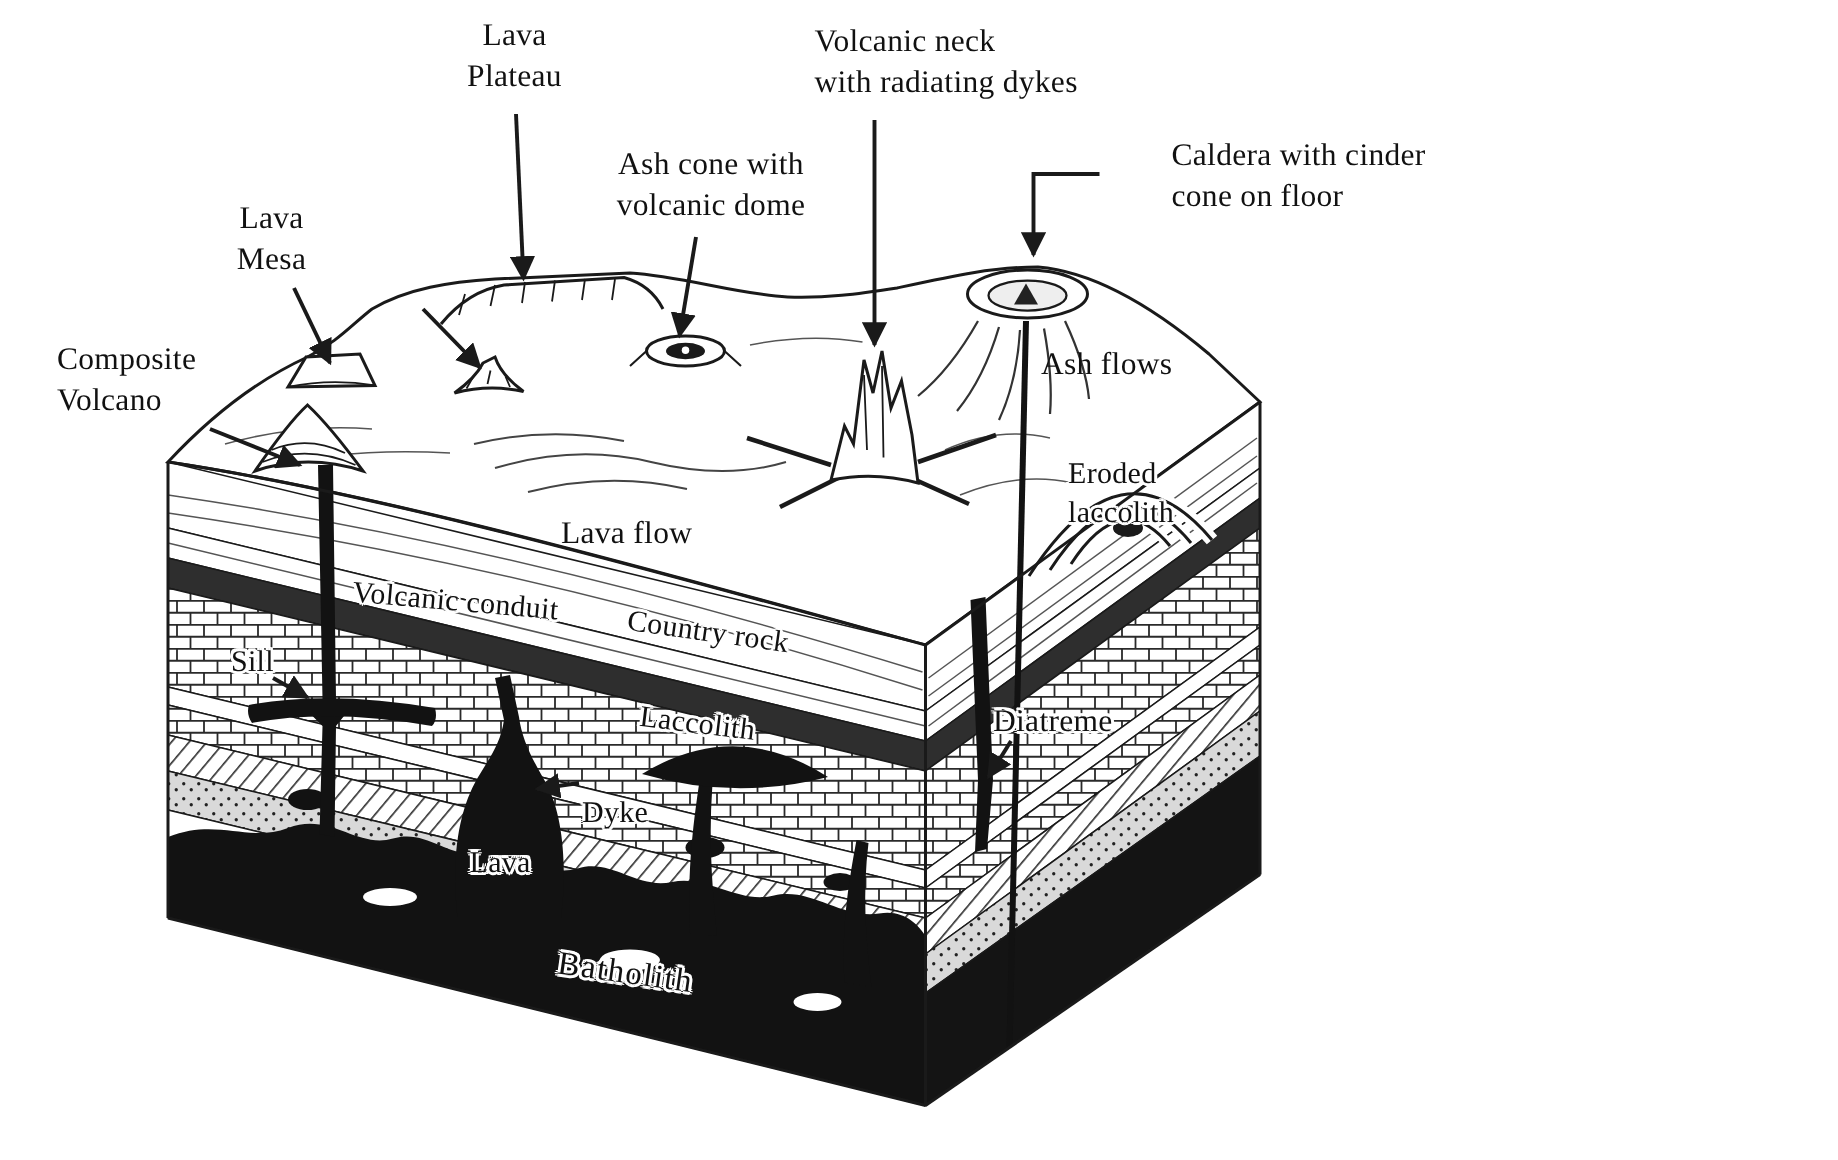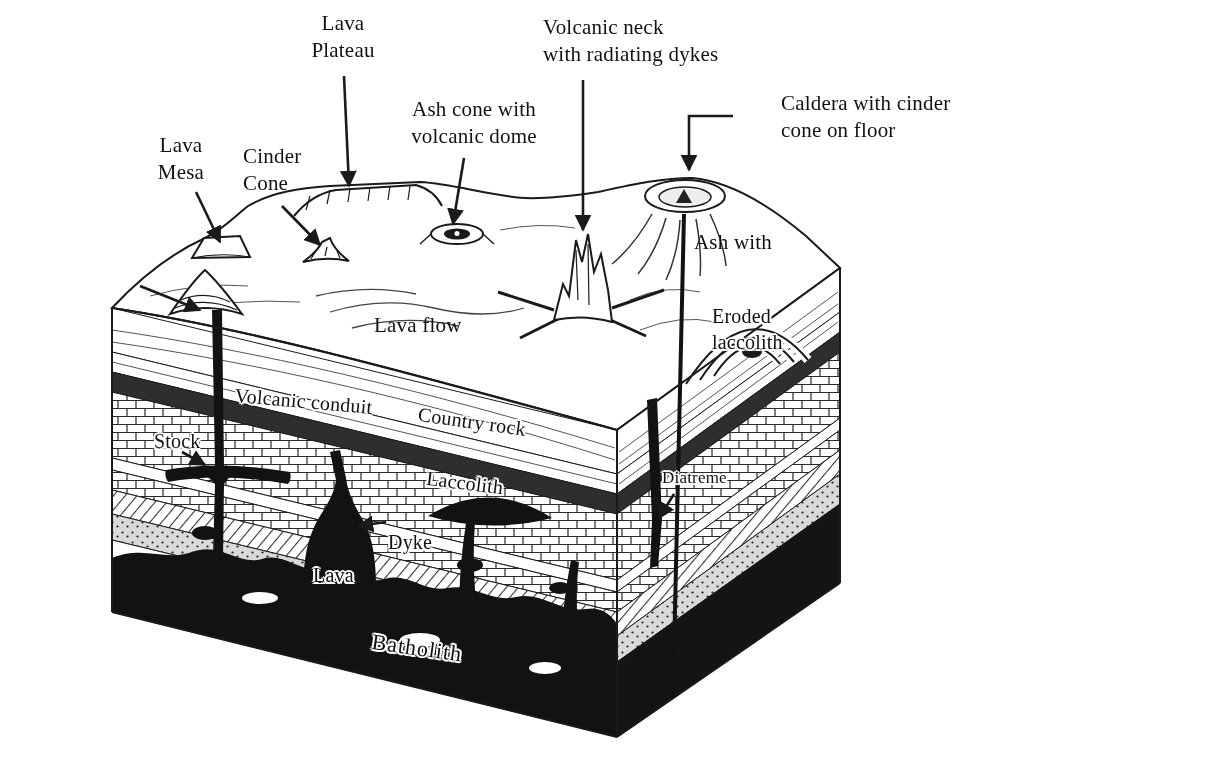--- a/index.html
+++ b/index.html
@@ -13,21 +13,21 @@
     white-space:pre-line;letter-spacing:.2px;
   }
   .center{text-align:center;}
   .halo{
     font-size:20px;
     text-shadow:
       -2px 0 0 #fff, 2px 0 0 #fff, 0 -2px 0 #fff, 0 2px 0 #fff,
       -1.5px -1.5px 0 #fff, 1.5px -1.5px 0 #fff,
       -1.5px 1.5px 0 #fff, 1.5px 1.5px 0 #fff;
   }
-  .sm{font-size:17px;}
+  .sm{font-size:21px;}
   .lg{font-size:22px;letter-spacing:1px;}
   .rot5{transform:rotate(5deg);transform-origin:left top;}
   .rot7{transform:rotate(7deg);transform-origin:left top;}
   .rot8{transform:rotate(8deg);transform-origin:left top;}
 </style>
 </head>
 <body>
 
 <div id="stage">
 
@@ -210,36 +210,36 @@
 
   <div class="label" style="left:543px;top:14px;">Volcanic neck
 with radiating dykes</div>
 
   <div class="label" style="left:737px;top:90px;margin-left:44px;">Caldera with cinder
 cone on floor</div>
 
   <div class="label center" style="left:146px;top:132px;width:70px;">Lava
 Mesa</div>
 
-  <div class="label" style="left:243px;top:143px;">Cinder
-Cone</div>
-
-
-  <div class="label" style="left:694px;top:229px;">Ash with</div>
-
-  <div class="label" style="left:374px;top:312px;">Lava flow</div>
+
+  <div class="label" style="left:38px;top:226px;">Composite
+Volcano</div>
+
+  <div class="label" style="left:694px;top:229px;">Ash flows</div>
+
+  <div class="label" style="left:374px;top:342px;">Lava flow</div>
 
   <div class="label halo" style="left:712px;top:304px;">Eroded
 laccolith</div>
 
   <div class="label halo rot5" style="left:236px;top:383px;">Volcanic conduit</div>
 
   <div class="label halo rot8" style="left:420px;top:402px;">Country rock</div>
 
-  <div class="label halo" style="left:154px;top:429px;">Stock</div>
+  <div class="label halo" style="left:154px;top:429px;">Sill</div>
 
   <div class="label halo rot7" style="left:428px;top:466px;">Laccolith</div>
 
   <div class="label halo sm" style="left:662px;top:467px;">Diatreme</div>
 
   <div class="label halo" style="left:388px;top:530px;">Dyke</div>
 
   <div class="label halo" style="left:313px;top:563px;">Lava</div>
 
   <div class="label halo lg rot8" style="left:374px;top:628px;">Batholith</div>

